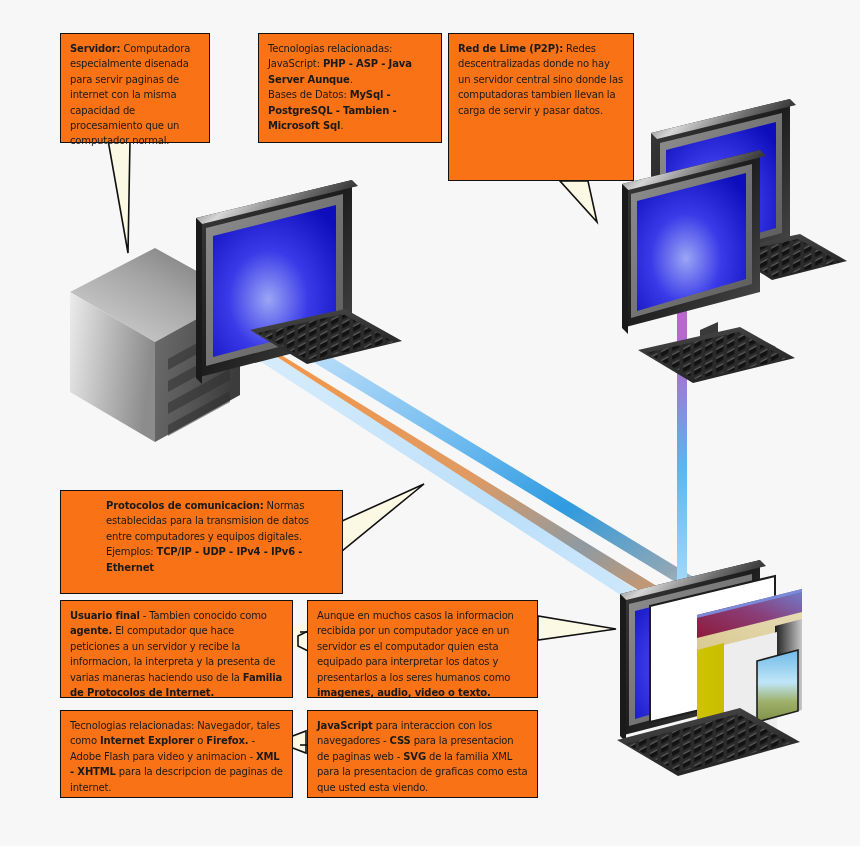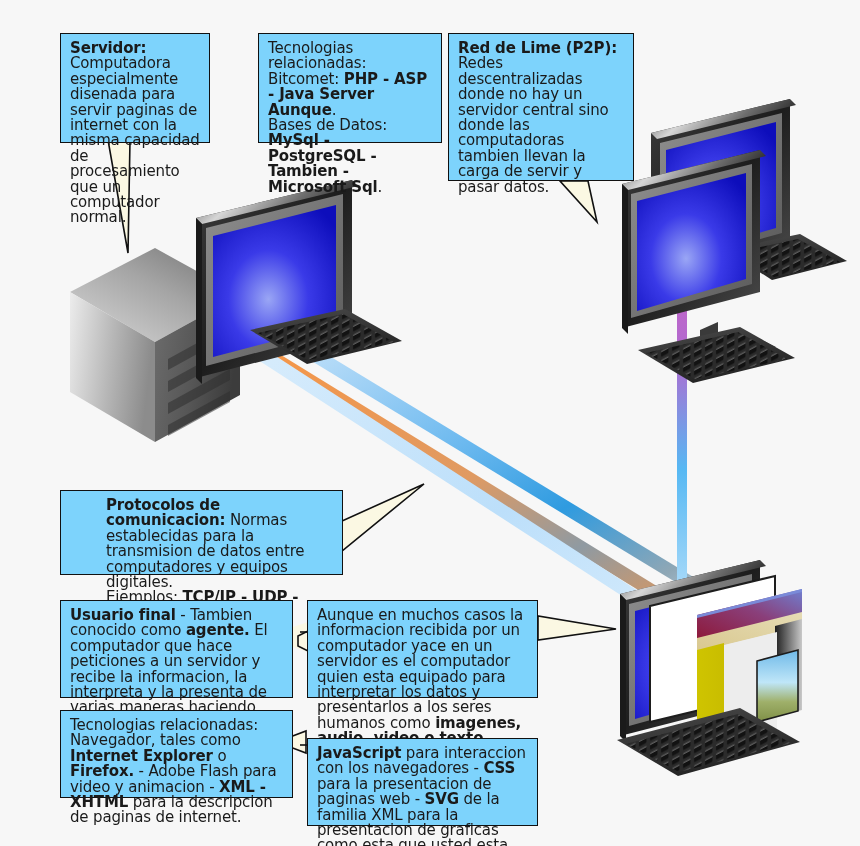--- a/index.html
+++ b/index.html
@@ -10,25 +10,25 @@
     font-family:"DejaVu Sans","Liberation Sans",sans-serif;
     overflow:hidden;
     position:relative;
   }
   #stage{position:absolute;left:0;top:0;width:860px;height:846px;}
   #artwork{position:absolute;left:0;top:0;width:860px;height:846px;}
 
   
   .callout{
     position:absolute;
-    background:#7dd3fc;
+    background:#f97316;
     border:1.6px solid #111;
     box-sizing:border-box;
     padding:7px 9px 7px 9px;
-    font-size:15px;
+    font-size:10px;
     line-height:15.4px;
     color:#1a1a1a;
     letter-spacing:-0.15px;
     z-index:5;
   }
   .callout p{margin:0;}
   .callout b{font-weight:bold;}
   .gap{display:block;height:13px;}
 </style>
 </head>
@@ -265,43 +265,43 @@
   </svg>
 
   <div class="callout" style="left:60px;top:33px;width:150px;height:110px;">
     <p>
       <b>Servidor:</b><span> Computadora especialmente disenada para servir paginas de internet con la misma capacidad de procesamiento que un computador normal.</span>
     </p>
   </div>
 
   <div class="callout" style="left:258px;top:33px;width:184px;height:110px;">
     <p><span>Tecnologias relacionadas:</span></p>
-    <p><span>Bitcomet: </span><b>PHP - ASP - Java Server Aunque</b><span>.</span></p>
+    <p><span>JavaScript: </span><b>PHP - ASP - Java Server Aunque</b><span>.</span></p>
     <p><span>Bases de Datos: </span><b>MySql - PostgreSQL - Tambien - Microsoft Sql</b><span>.</span></p>
   </div>
 
   <div class="callout" style="left:448px;top:33px;width:186px;height:148px;">
     <p><b>Red de Lime (P2P):</b><span> Redes descentralizadas donde no hay un servidor central sino donde las computadoras tambien llevan la carga de servir y pasar datos.</span></p>
     <span class="gap"></span>
   </div>
 
-  <div class="callout" style="left:60px;top:490px;width:283px;height:85px;padding-left:45px;">
+  <div class="callout" style="left:60px;top:490px;width:283px;height:104px;padding-left:45px;">
     <p><b>Protocolos de comunicacion:</b><span> Normas establecidas para la transmision de datos entre computadores y equipos digitales.</span></p>
     <p><span>Ejemplos: </span><b>TCP/IP - UDP - IPv4 - IPv6 - Ethernet</b></p>
   </div>
 
   <div class="callout" style="left:60px;top:600px;width:233px;height:98px;">
     <p><b>Usuario final</b><span> - Tambien conocido como </span><b>agente.</b><span> El computador que hace peticiones a un servidor y recibe la informacion, la interpreta y la presenta de varias maneras haciendo uso de la </span><b>Familia de Protocolos de Internet.</b></p>
   </div>
 
   <div class="callout" style="left:307px;top:600px;width:231px;height:98px;">
     <p><span>Aunque en muchos  casos la informacion recibida por un computador yace en un servidor es el computador quien esta equipado para interpretar los datos y presentarlos a los seres humanos como </span><b>imagenes, audio, video o texto.</b></p>
   </div>
 
   <div class="callout" style="left:60px;top:710px;width:233px;height:88px;">
     <p><span>Tecnologias relacionadas: Navegador, tales como </span><b>Internet Explorer</b><span> o </span><b>Firefox.</b><span> - Adobe Flash para video y animacion - </span><b>XML - XHTML</b><span> para la descripcion de paginas de internet.</span></p>
   </div>
 
-  <div class="callout" style="left:307px;top:710px;width:231px;height:88px;margin-top:28px;">
+  <div class="callout" style="left:307px;top:710px;width:231px;height:88px;">
     <p><b>JavaScript</b><span> para interaccion con los navegadores - </span><b>CSS</b><span> para la presentacion de paginas web - </span><b>SVG</b><span> de la familia XML para la presentacion de graficas como esta que usted esta viendo.</span></p>
   </div>
 
 </div>
 
 </body></html>

